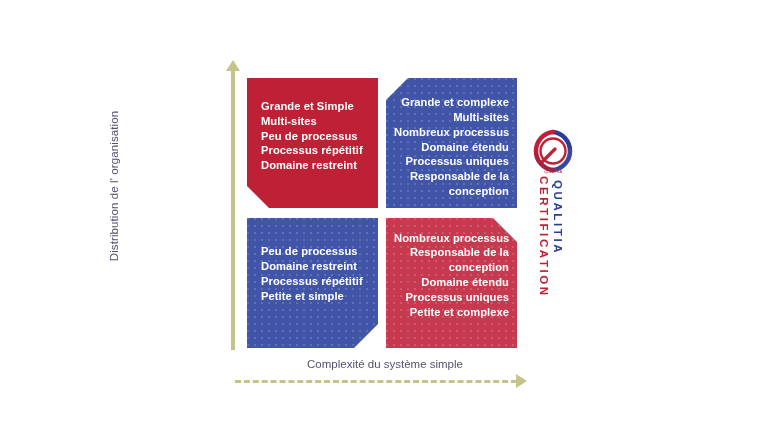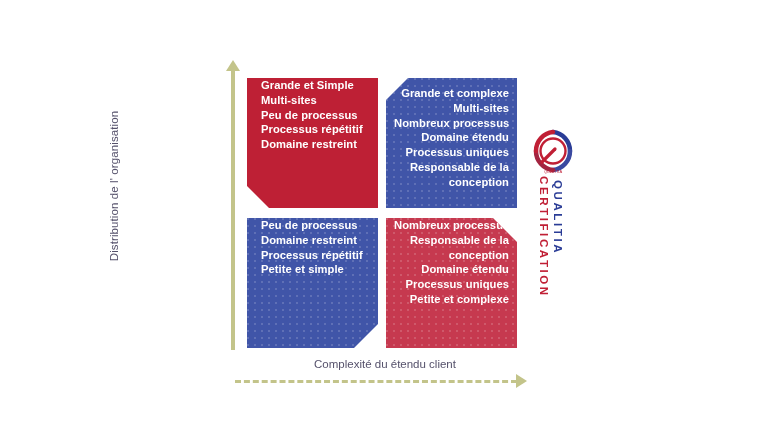--- a/index.html
+++ b/index.html
@@ -92,21 +92,21 @@
     left: 247px;
     top: 78px;
     width: 270px;
     height: 270px;
   }
 
   .quad {
     position: absolute;
     box-sizing: border-box;
     display: flex;
-    align-items: flex-start;
+    align-items: center;
     color: #ffffff;
     font-size: 11.2px;
     font-weight: bold;
     line-height: 1.32;
     letter-spacing: 0.05px;
   }
   .quad .lines { width: 100%; }
   .quad .lines div { white-space: nowrap; }
 
   
@@ -222,21 +222,21 @@
 <body>
 
 <div id="stage">
 
   <div class="axis-y-line"></div>
   <div class="axis-y-head"></div>
   <div class="axis-y-label">Distribution de l' organisation</div>
 
   <div class="axis-x-line"></div>
   <div class="axis-x-head"></div>
-  <div class="axis-x-label">Complexité du étendu client</div>
+  <div class="axis-x-label">Complexité du système simple</div>
 
   <div class="matrix">
 
     <div class="quad" id="quad-tl">
       <div class="lines">
           <div>Grande et Simple</div>
           <div>Multi-sites</div>
           <div>Peu de processus</div>
           <div>Processus répétitif</div>
           <div>Domaine restreint</div>

